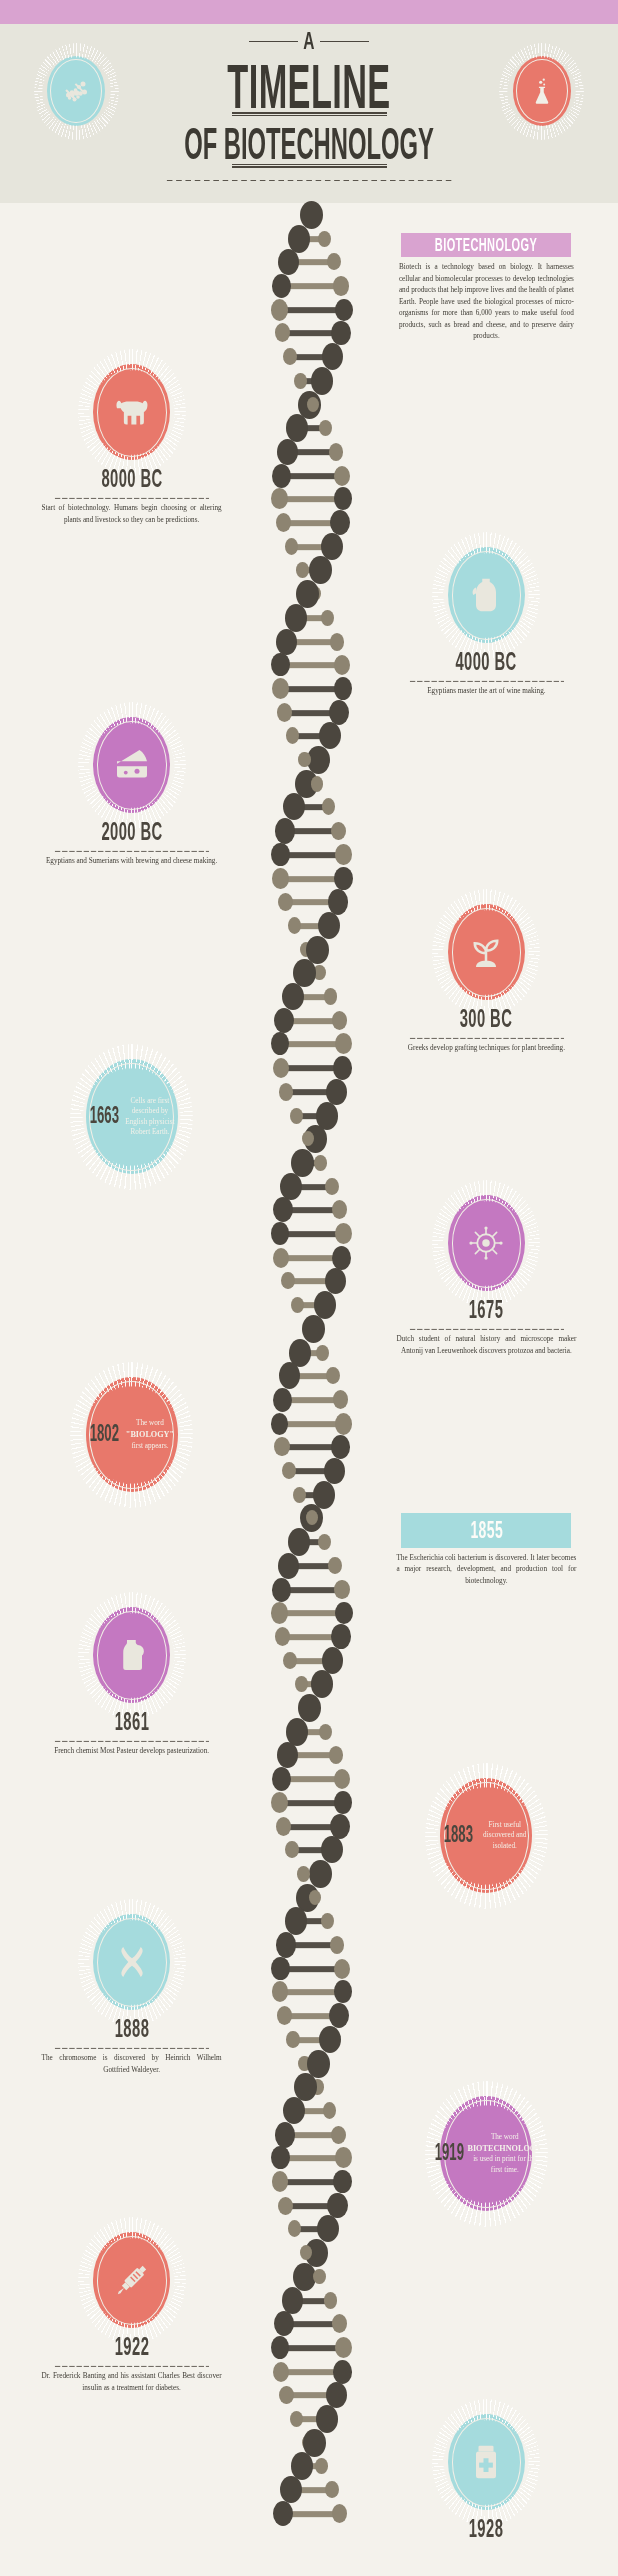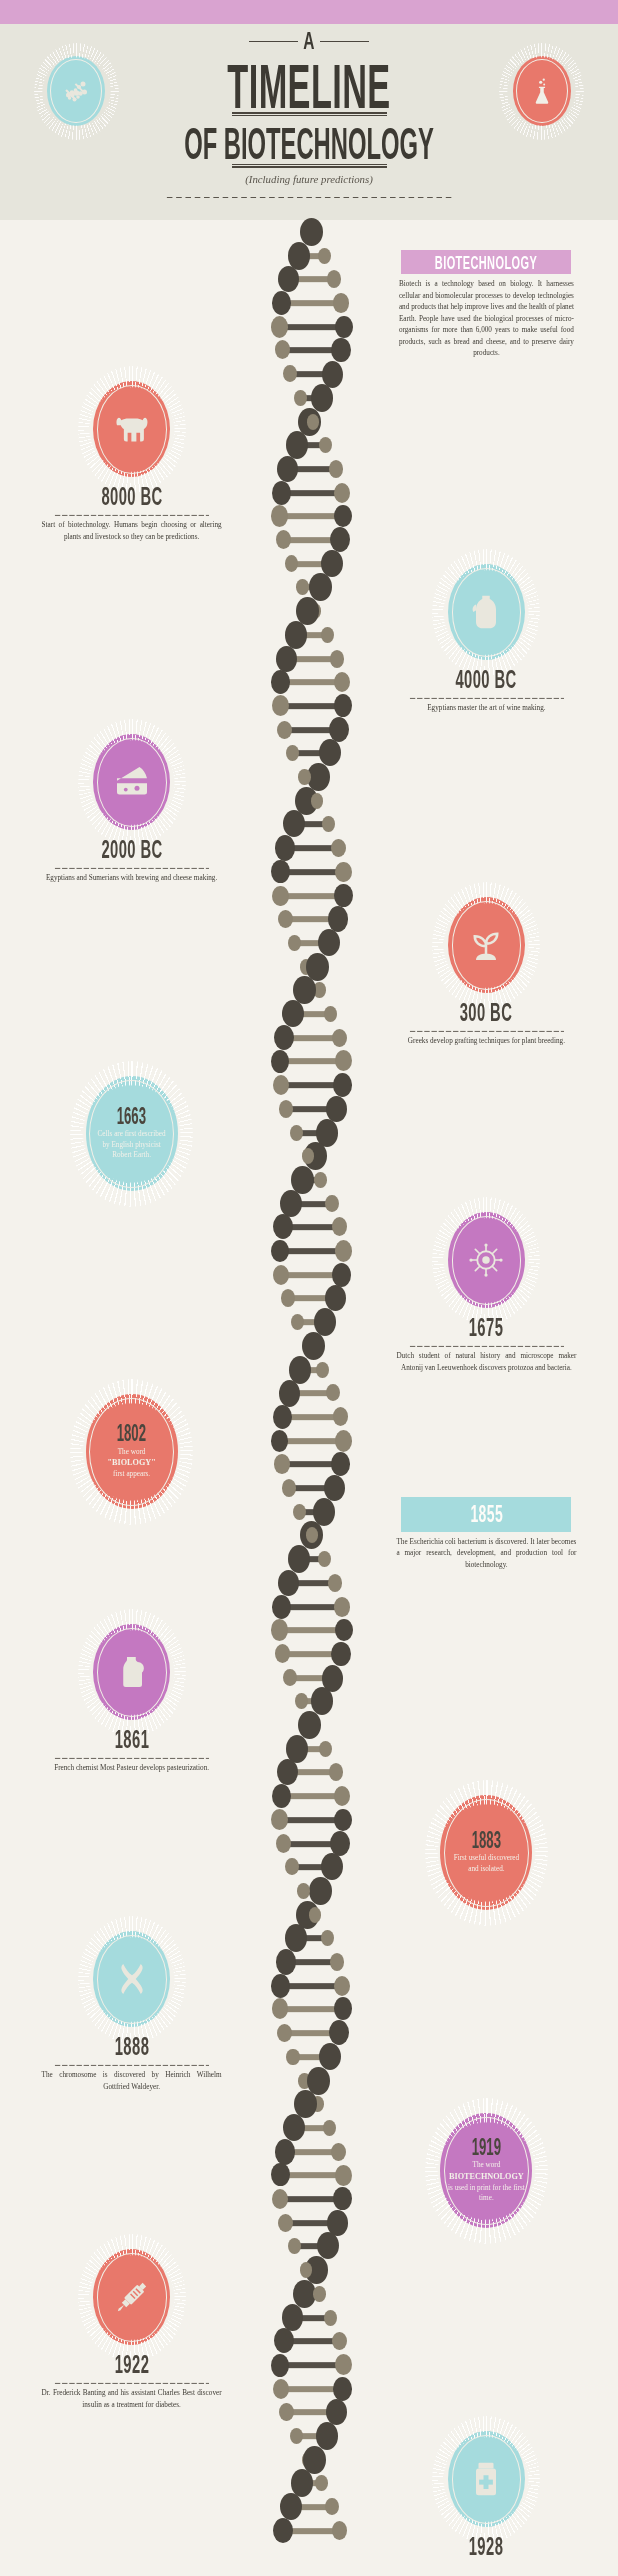--- a/index.html
+++ b/index.html
@@ -61,21 +61,21 @@
   .rung { position:absolute; left:0; width:103px; height:24px; }
   .rung .bead { position:absolute; top:0; border-radius:50%; }
   .rung .bar  { position:absolute; top:50%; transform:translateY(-50%); height:5.7px; }
 
   .row { position:relative; width:618px; z-index:2; }
   .side { position:absolute; width:222px; }
   .side.left  { left:20.6px;  text-align:center; }
   .side.right { right:20.6px; text-align:center; }
 
   .badge { position:relative; width:77px; height:96px; border-radius:50%;
-    margin:0 auto; display:flex; flex-direction:column; align-items:center; justify-content:center; }
+    margin:0 auto; display:flex; align-items:center; justify-content:center; }
   .badge .ring { position:absolute; inset:3.6px; border:1px solid #f1efe7; border-radius:50%; }
   .badge .rays2 { position:absolute; inset:-15.5px; border-radius:50%;
     background:repeating-conic-gradient(from 0deg, rgba(255,255,255,.95) 0deg 1deg, rgba(255,255,255,0) 1deg 4.2deg);
     -webkit-mask-image:radial-gradient(circle, transparent 50%, #000 52%, #000 100%);
     mask-image:radial-gradient(circle, transparent 50%, #000 52%, #000 100%); }
   .badge svg { width:40px; height:40px; fill:#e9e7dd; position:relative; z-index:2; }
 
   .ev-year { font-family:"Liberation Sans", sans-serif; font-weight:700; font-size:18.5px;
     color:#4b463e; transform:scaleY(1.4) scaleX(.8); margin:8.2px auto 6.2px; letter-spacing:0.5px; }
   .ev-dots { width:155px; height:2.6px; margin:0 auto 4.1px;
@@ -145,21 +145,20 @@
 
       <div class="a-line">
         <div class="dash"></div>
         <div class="a-letter">A</div>
         <div class="dash"></div>
       </div>
       <div class="title-main">TIMELINE</div>
       <div class="rule"></div>
       <div class="title-sub">OF BIOTECHNOLOGY</div>
       <div class="rule2"></div>
-      <div class="title-paren">(Including future predictions)</div>
       <div class="dotrow"></div>
     </div>
   </div>
 
   <div class="timeline" id="timeline" style="height: 5046px;">
     <div class="helix" id="helix">
         <div class="rung" style="top:0px">
           <div class="bar" style="left:52px;width:0px;background:#8d8471;opacity:.95"></div>
           <div class="bead" style="left:45px;top:4.1px;width:12.4px;height:15.5px;background:#8d8471"></div>
           <div class="bead" style="left:40px;top:-2.3px;width:23px;height:28px;background:#4b463e"></div>
@@ -698,21 +697,21 @@
                 <circle cx="22" cy="44" r="3" fill="#c478c1"></circle>
                 <circle cx="40" cy="42" r="4" fill="#c478c1"></circle>
               </svg>
             </div>
             <div class="ev-year">2000 BC</div>
             <div class="ev-dots"></div>
             <div class="ev-text">Egyptians and Sumerians with brewing and cheese making.</div>
           </div>
         </div>
         <div class="row" id="e-300bc" style="height: 0px;">
-          <div class="side right" style="position: absolute; top: 668px;">
+          <div class="side right" style="position: absolute; top: 692px;">
             <div class="badge " style="background:#e8786b">
               <div class="rays2"></div>
               <div class="ring"></div>
               <svg viewBox="0 0 64 64">
                 <path d="M32 56V30 M32 34c-10 0-18-6-18-16 10 0 18 6 18 16z M32 30c10 0 18-6 18-16-10 0-18 6-18 16z" stroke="#e9e7dd" stroke-width="4" fill="none"></path>
                 <path d="M16 56h32c0-7-7-10-16-10s-16 3-16 10z"></path>
               </svg>
             </div>
             <div class="ev-year">300 BC</div>
             <div class="ev-dots"></div>
@@ -755,21 +754,21 @@
           <div class="side left" style="position: absolute; top: 1165px;">
             <div class="badge textbadge" style="background:#e8786b">
               <div class="rays2"></div>
               <div class="ring"></div>
               <div class="inyear" style="position:relative;z-index:2">1802</div>
               <div class="intext">The word<br><b>"BIOLOGY"</b><br>first appears.</div>
             </div>
           </div>
         </div>
         <div class="row" id="e-1855" style="height: 0px;">
-          <div class="side right" style="position: absolute; top: 1268px;">
+          <div class="side right" style="position: absolute; top: 1301px;">
             <div class="banner" style="background:#a5dbdd">
               <div class="byear">1855</div>
             </div>
             <div class="ev-text" style="margin-top:5.2px">The Escherichia coli bacterium is discovered. It later becomes a major research, development, and production tool for biotechnology.</div>
           </div>
         </div>
         <div class="row" id="e-1861" style="height: 0px;">
           <div class="side left" style="position: absolute; top: 1395px;">
             <div class="badge " style="background:#c478c1">
               <div class="rays2"></div>

